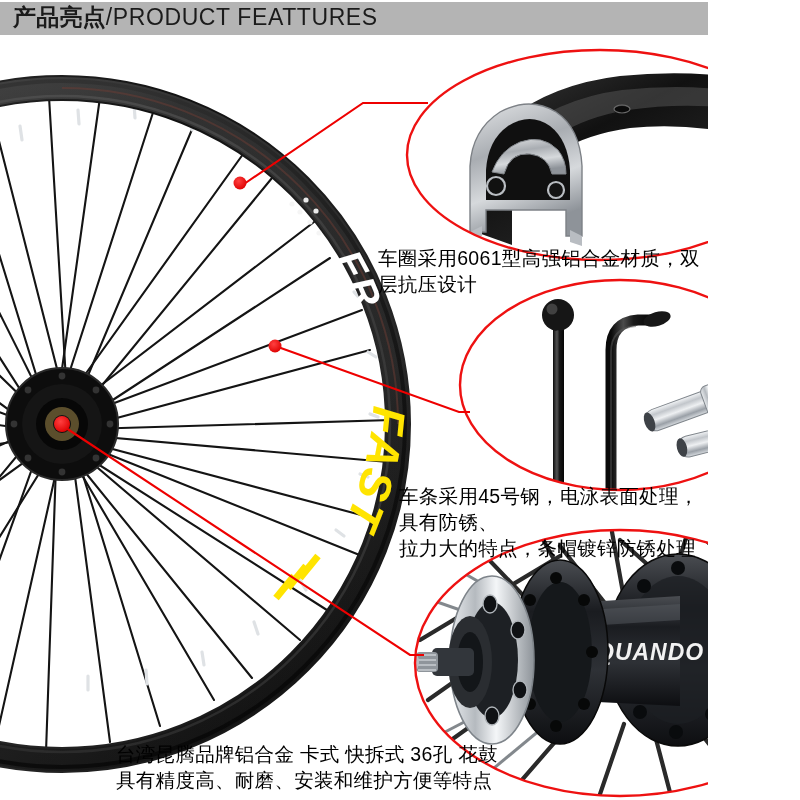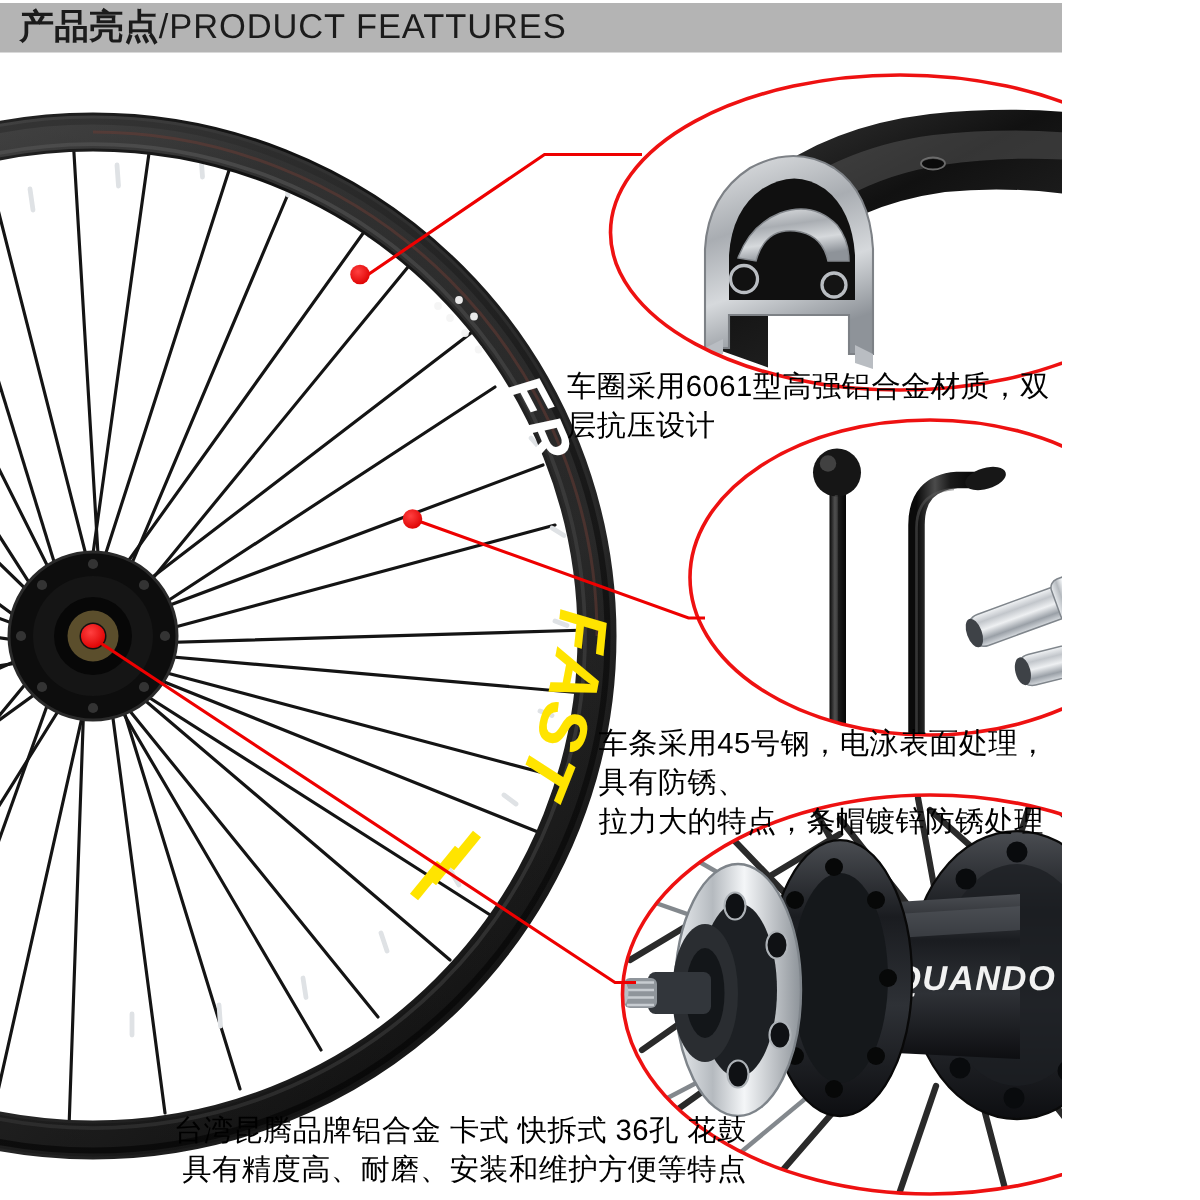--- a/index.html
+++ b/index.html
@@ -50,21 +50,21 @@
   .caption {
     position: absolute;
     color: #000000;
     font-size: 19.5px;
     line-height: 26px;
     white-space: pre-line;
     letter-spacing: 0.3px;
   }
   #caption-rim     { left: 378px; top: 245px; }
   #caption-spoke   { left: 399px; top: 483px; }
-  #caption-hub     { left: 116px; top: 741px; text-align: right; }
+  #caption-hub     { left: 116px; top: 741px; }
 
   
   #art {
     position: absolute;
     left: 0;
     top: 0;
     width: 800px;
     height: 800px;
   }
 </style>

